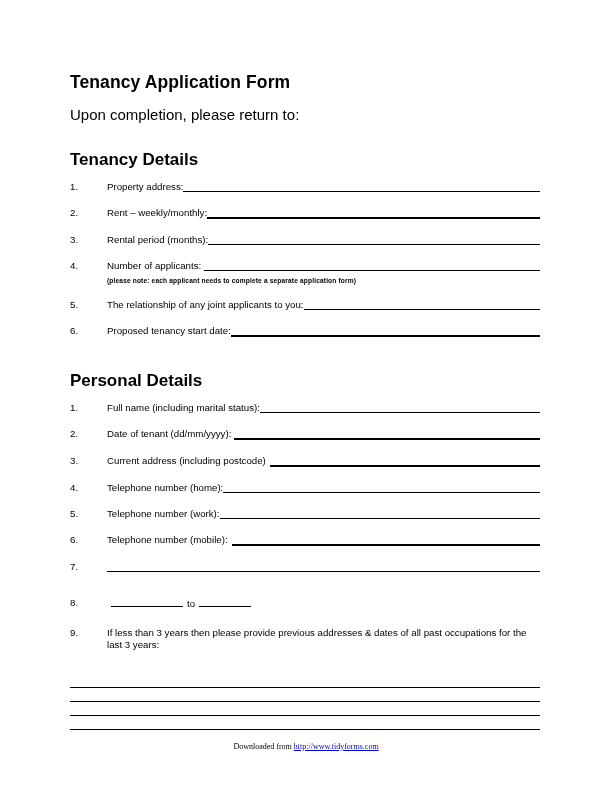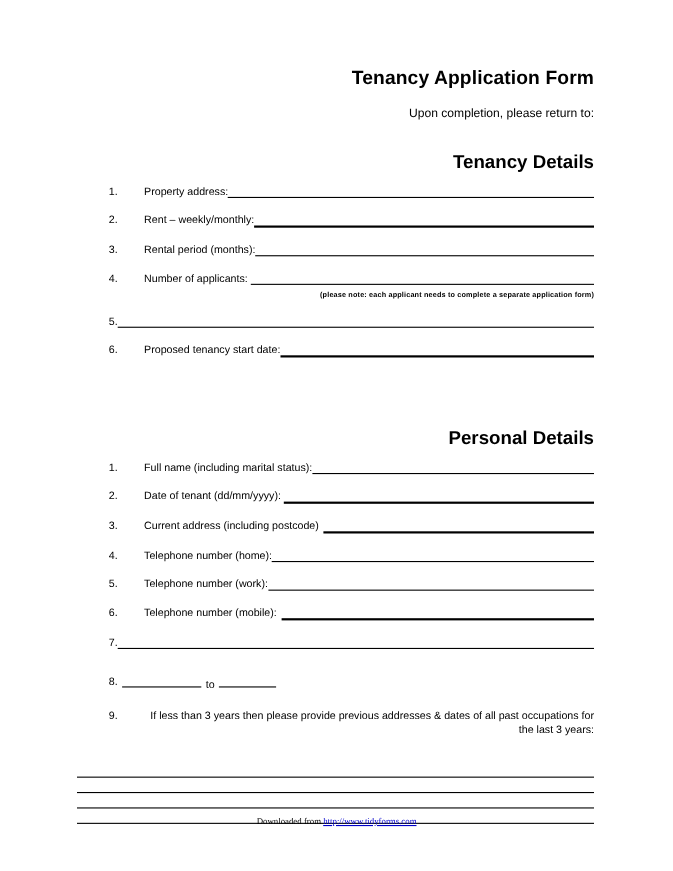--- a/index.html
+++ b/index.html
@@ -12,43 +12,42 @@
     width: 612px;
     height: 792px;
     background: #ffffff;
     font-family: "Liberation Sans", sans-serif;
     color: #000000;
     overflow: hidden;
   }
   .content {
     position: absolute;
     left: 70px;
-    top: 60px;
+    top: 72px;
     width: 470px;
-    text-align: right;
   }
   .doc-title {
     font-size: 17.5px;
     font-weight: bold;
     letter-spacing: 0.1px;
     margin: 0 0 0 0;
     line-height: 20px;
   }
   .intro {
-    font-size: 11px;
+    font-size: 15px;
     margin-top: 17px;
     line-height: 12px;
   }
   .section-heading {
     font-size: 17px;
     font-weight: bold;
     line-height: 17px;
   }
   .sec-tenancy { margin-top: 30px; }
-  .sec-personal { margin-top: 64px; }
+  .sec-personal { margin-top: 34px; }
 
   .items { margin-top: 13px; }
 
   .item {
     position: relative;
     display: flex;
     align-items: flex-start;
     font-size: 9.7px;
     line-height: 12px;
     margin-bottom: 14px;
@@ -60,21 +59,20 @@
   }
   .item .body {
     flex: 1 1 auto;
     display: flex;
     align-items: baseline;
     min-width: 0;
   }
   .item .label {
     white-space: pre;
     flex: 0 0 auto;
-    margin-left: 24px;
   }
   .rule {
     flex: 1 1 auto;
     align-self: flex-end;
     border-bottom: 1px solid #000;
     height: 10px;
     margin-bottom: 1px;
     min-width: 10px;
   }
   .rule.bold {
@@ -176,20 +174,21 @@
           <span class="label">Number of applicants: </span>
           <span class="rule"></span>
         </span>
       </div>
 
       <div class="note">(please note: each applicant needs to complete a separate application form)</div>
 
       <div class="item">
         <span class="num">5.</span>
         <span class="body">
+          <span class="label">The relationship of any joint applicants to you:</span>
           <span class="rule"></span>
         </span>
       </div>
 
       <div class="item">
         <span class="num">6.</span>
         <span class="body">
           <span class="label">Proposed tenancy start date:</span>
           <span class="rule bold"></span>
         </span>

